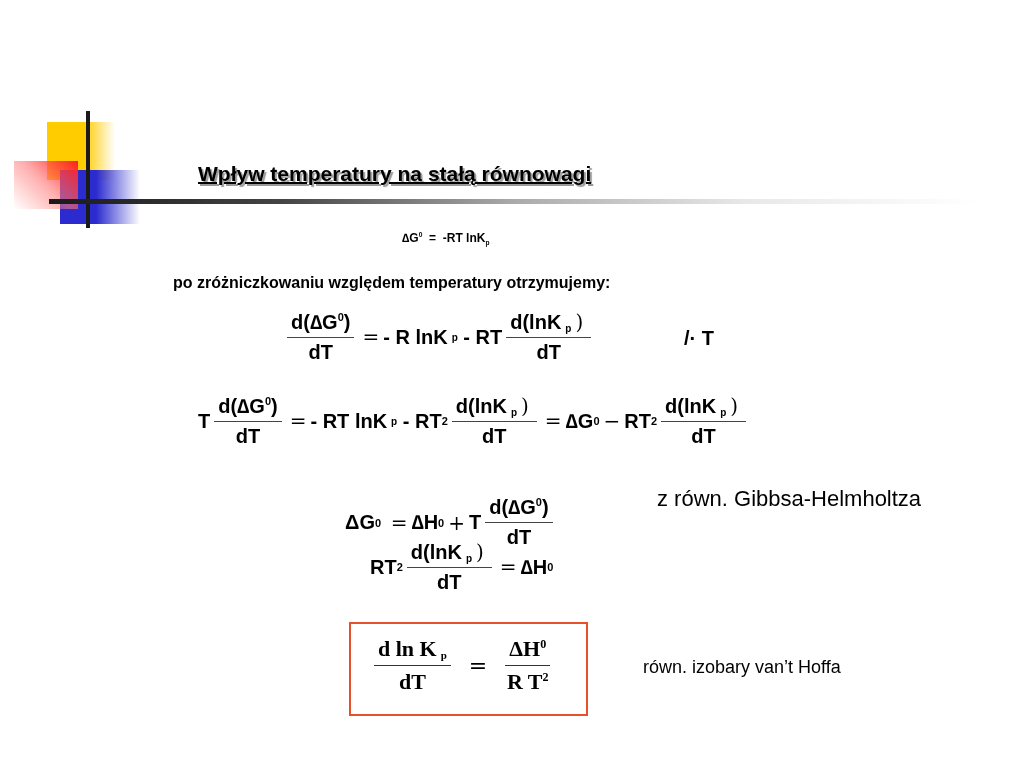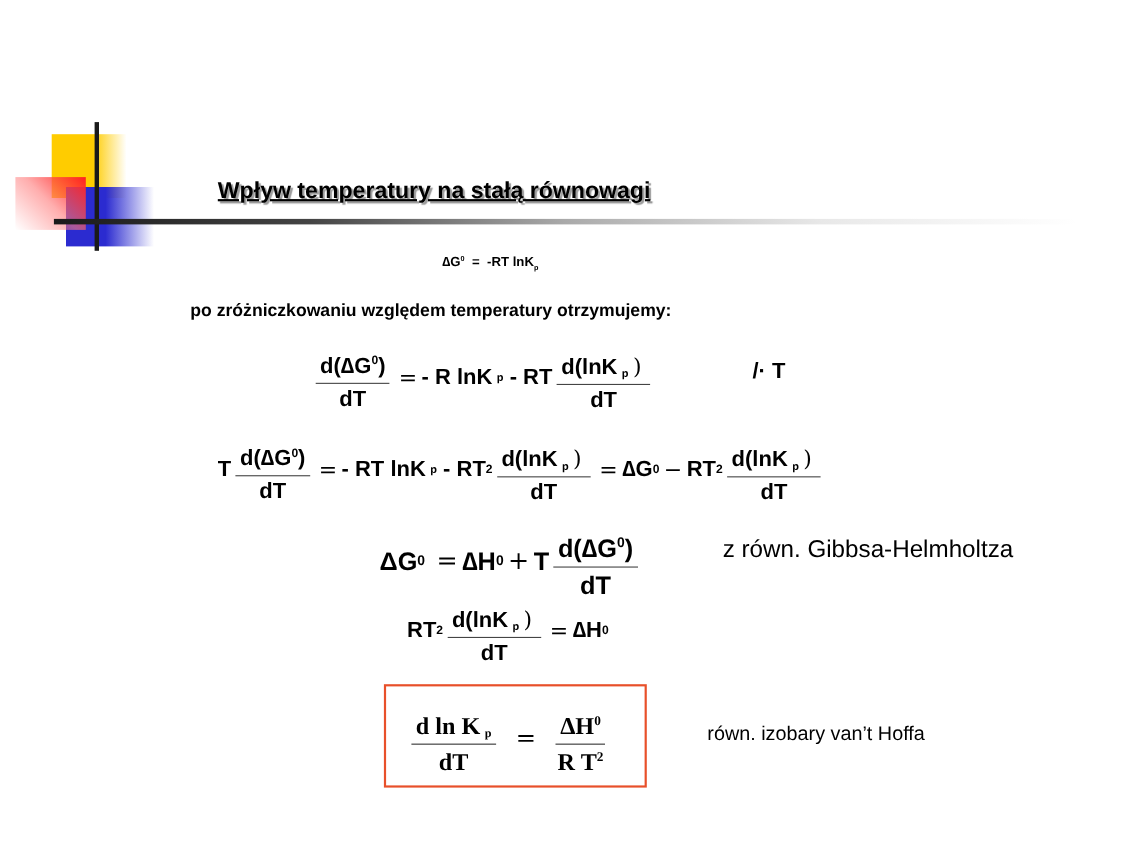--- a/index.html
+++ b/index.html
@@ -25,30 +25,30 @@
       left: 198px; top: 162px; font-size: 21px; font-weight: bold;
       text-decoration: underline; text-decoration-thickness: 2px;
       text-shadow: 2px 2px 1px #9a9a9a;
       text-align: right;
     }
     .eq1 { left: 370px; top: 231px; font-size: 12px; font-weight: bold; white-space: nowrap; margin-left: 32px; }
     .line-text { left: 173px; top: 274px; font-size: 16px; font-weight: bold; white-space: nowrap; }
 
     .math { font-weight: bold; white-space: nowrap; display: flex; align-items: center; }
     .frac { display: inline-flex; flex-direction: column; align-items: center; margin: 0 4px; }
-    .frac .num { padding: 0 4px 3px 4px; border-bottom: 1px solid #444; margin-top: 11px; }
+    .frac .num { padding: 0 4px 3px 4px; border-bottom: 1px solid #444; }
     .frac .den { padding-top: 3px; }
     sup, sub { font-size: 0.55em; }
     .op { font-weight: normal; margin: 0 4px; font-family: "DejaVu Serif", serif; }
     .small-sub { font-size: 0.5em; vertical-align: -0.3em; margin-left: 4px; }
 
     .eq2 { left: 283px; top: 310px; font-size: 20px; }
     .mulT { left: 684px; top: 327px; font-size: 20px; font-weight: bold; }
     .eq3 { left: 198px; top: 394px; font-size: 20px; }
-    .eq4 { left: 345px; top: 474px; font-size: 23px; }
+    .eq4 { left: 345px; top: 496px; font-size: 20px; }
     .note1 { left: 657px; top: 486px; font-size: 22px; }
     .eq5 { left: 370px; top: 540px; font-size: 20px; }
 
     .box { left: 349px; top: 622px; width: 239px; height: 94px;
       border: 2px solid #e8502a; box-sizing: border-box; }
     .eq6 { left: 370px; top: 636px; font-size: 22px;
       font-family: "Liberation Serif", serif; font-weight: bold; }
     .eq6 .frac .num { border-bottom: 1px solid #333; }
     .note2 { left: 643px; top: 657px; font-size: 18px; text-align: right; }
   </style>

